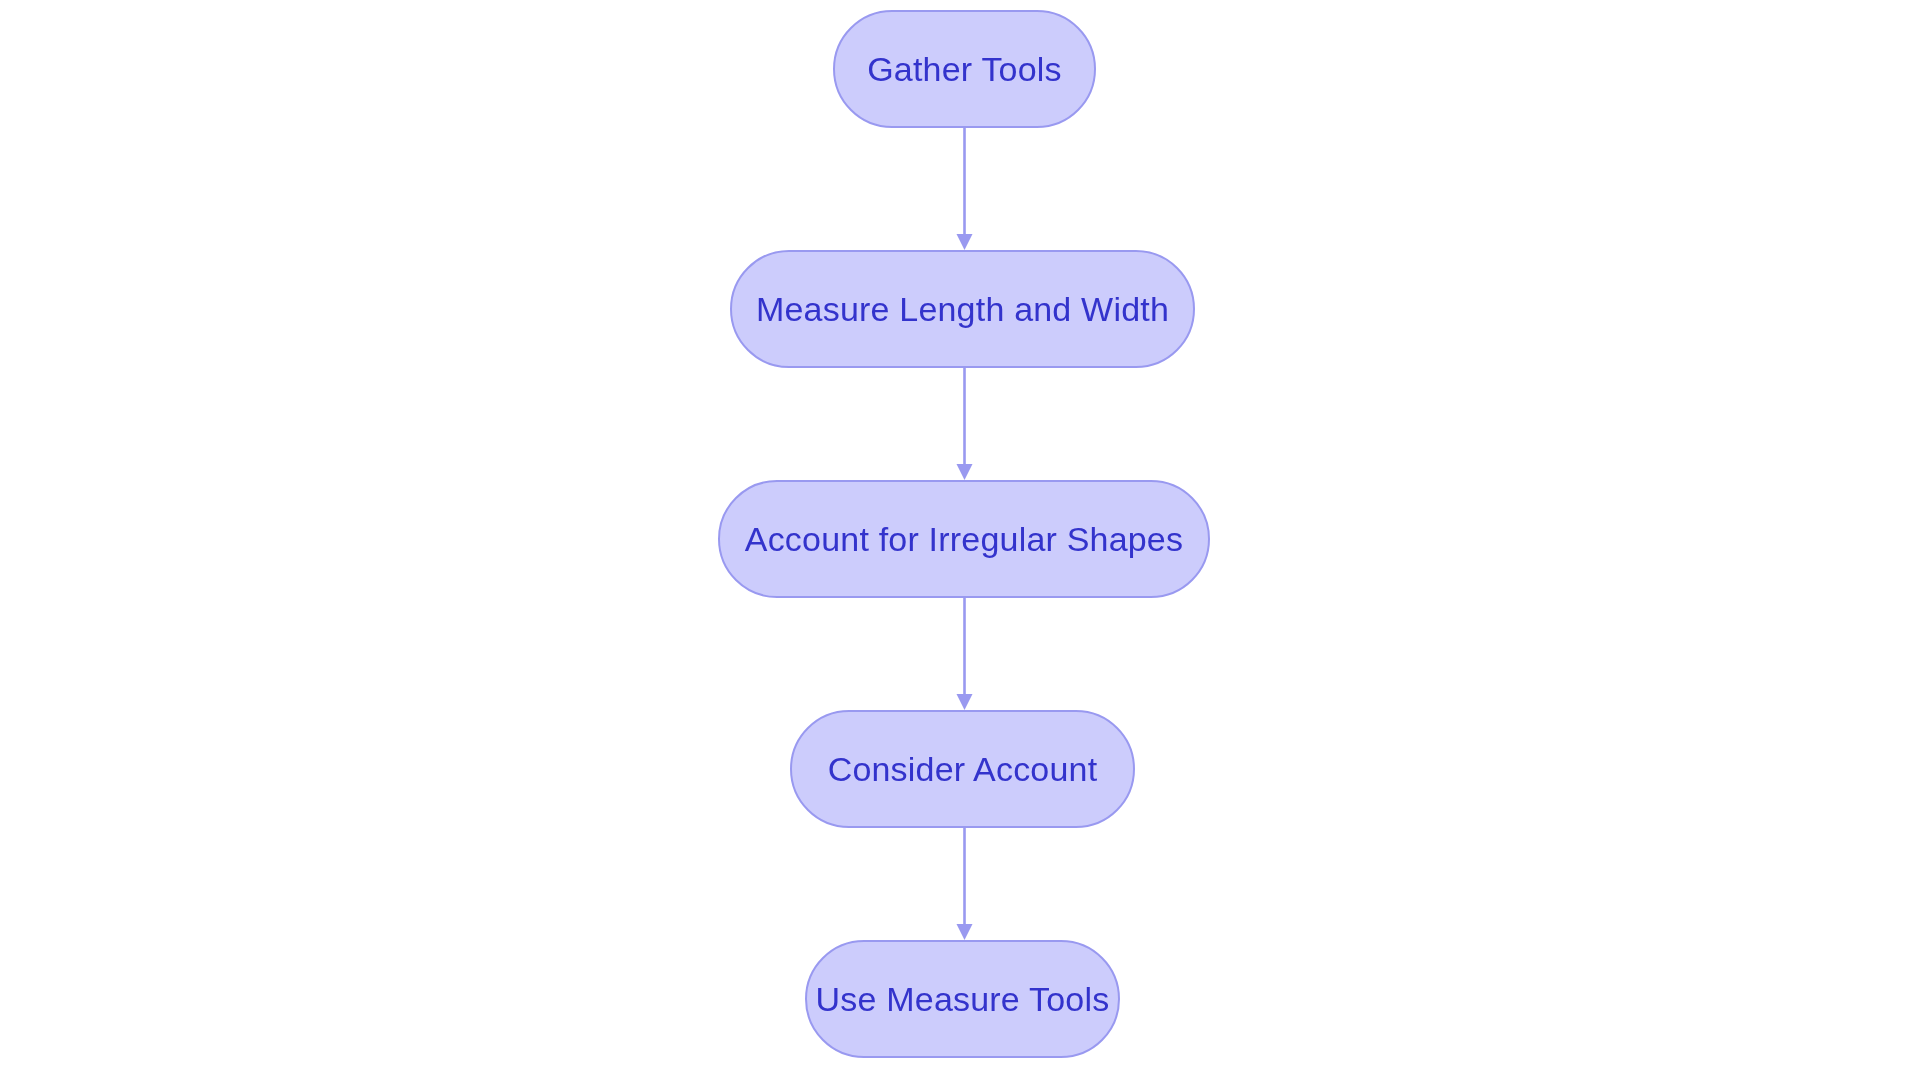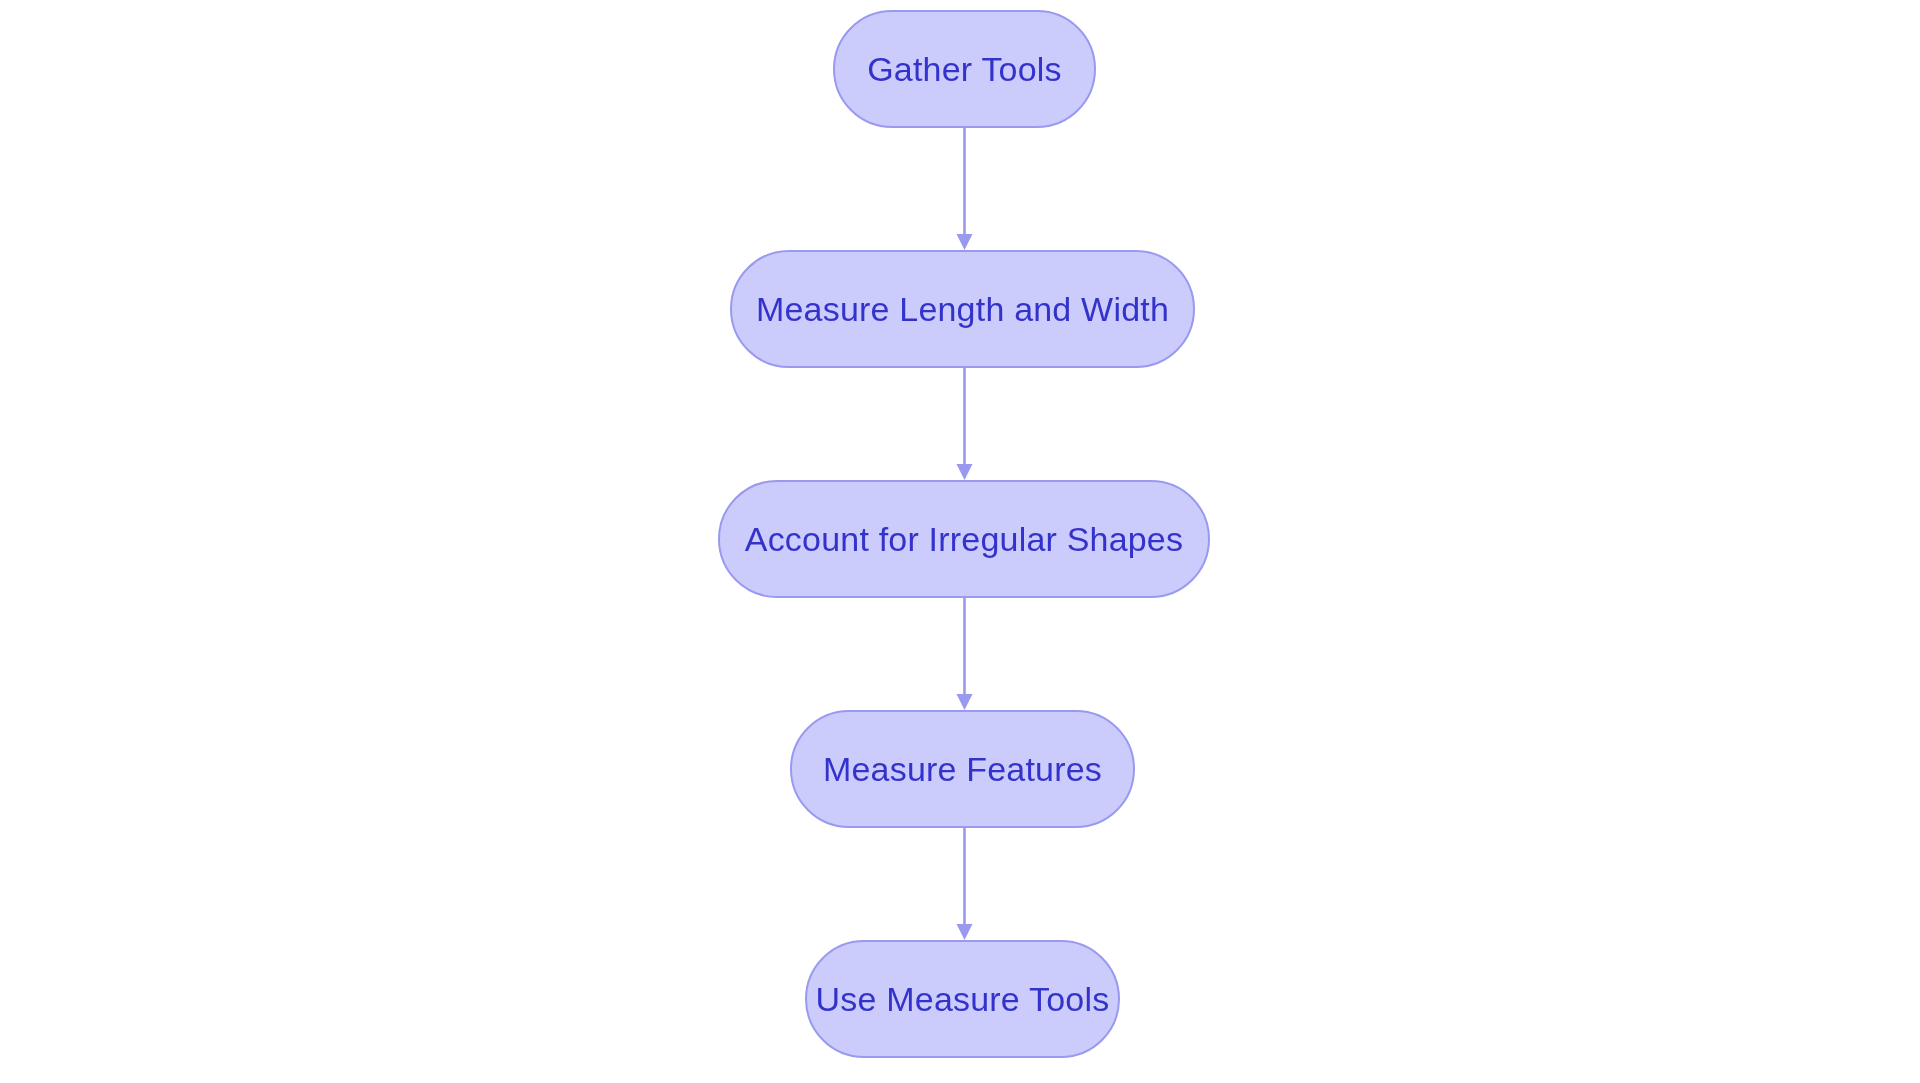--- a/index.html
+++ b/index.html
@@ -106,20 +106,20 @@
 
   <div class="node node-3">
     <span class="node-label">Account for Irregular Shapes</span>
   </div>
 
   <div class="node node-2">
     <span class="node-label">Measure Length and Width</span>
   </div>
 
   <div class="node node-4">
-    <span class="node-label">Measure Features</span>
+    <span class="node-label">Consider Account</span>
   </div>
 
   <div class="node node-5">
     <span class="node-label">Use Measure Tools</span>
   </div>
 
 </div>
 
 </body></html>

